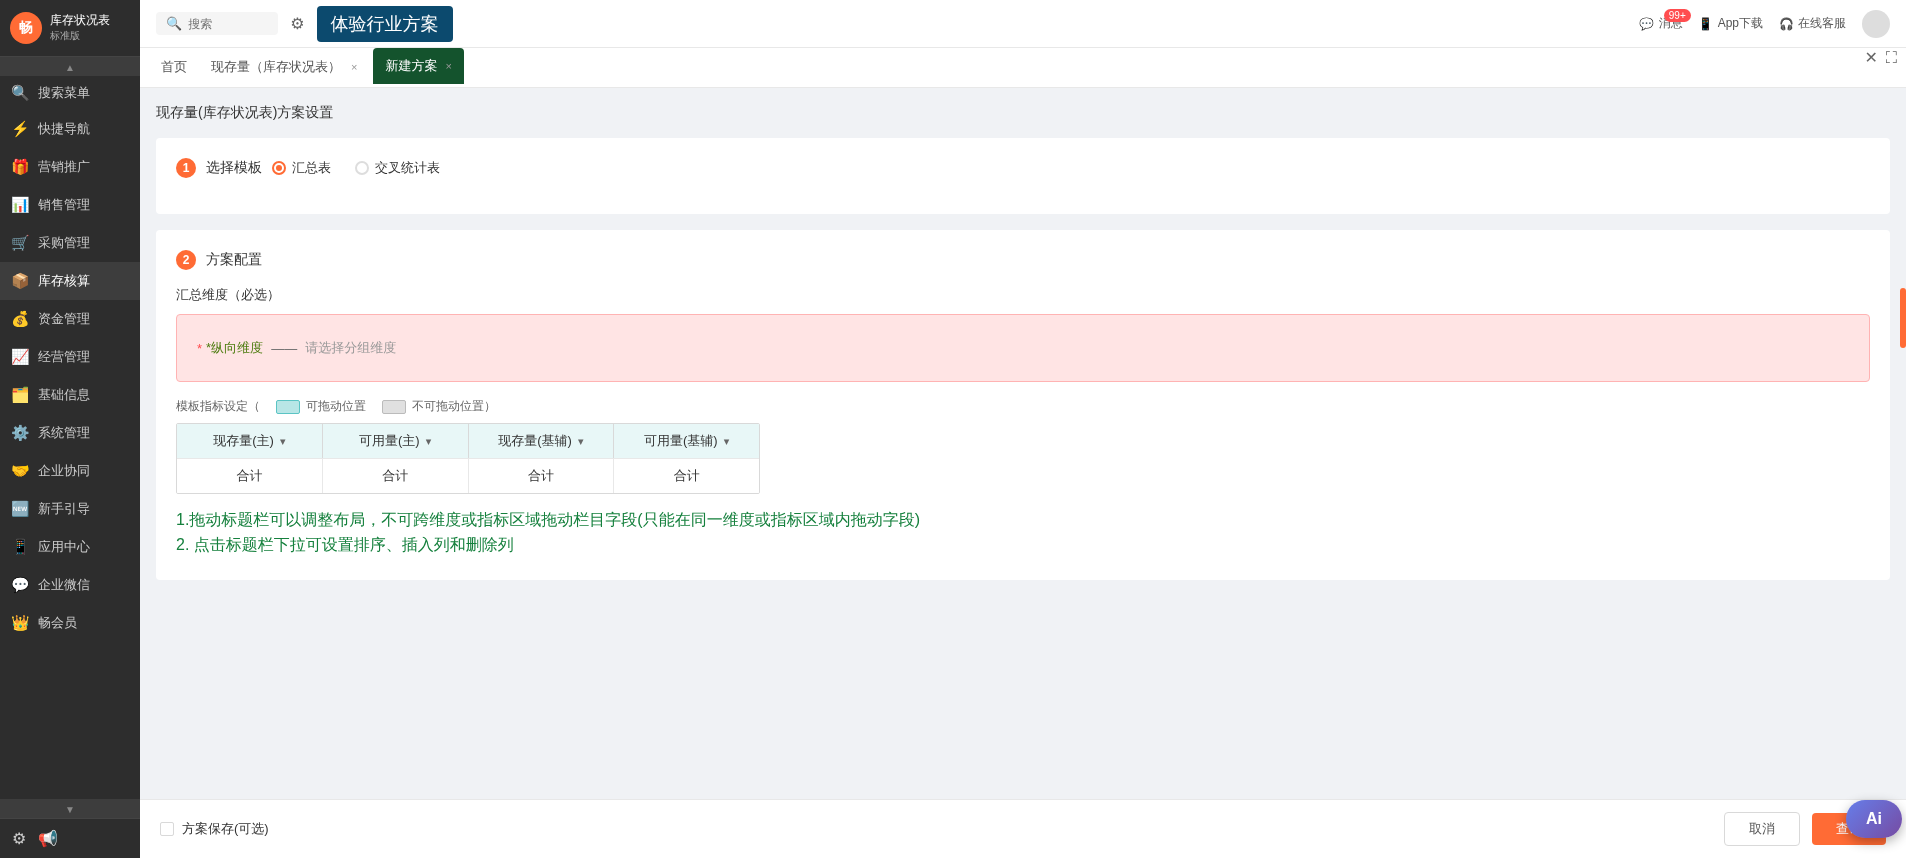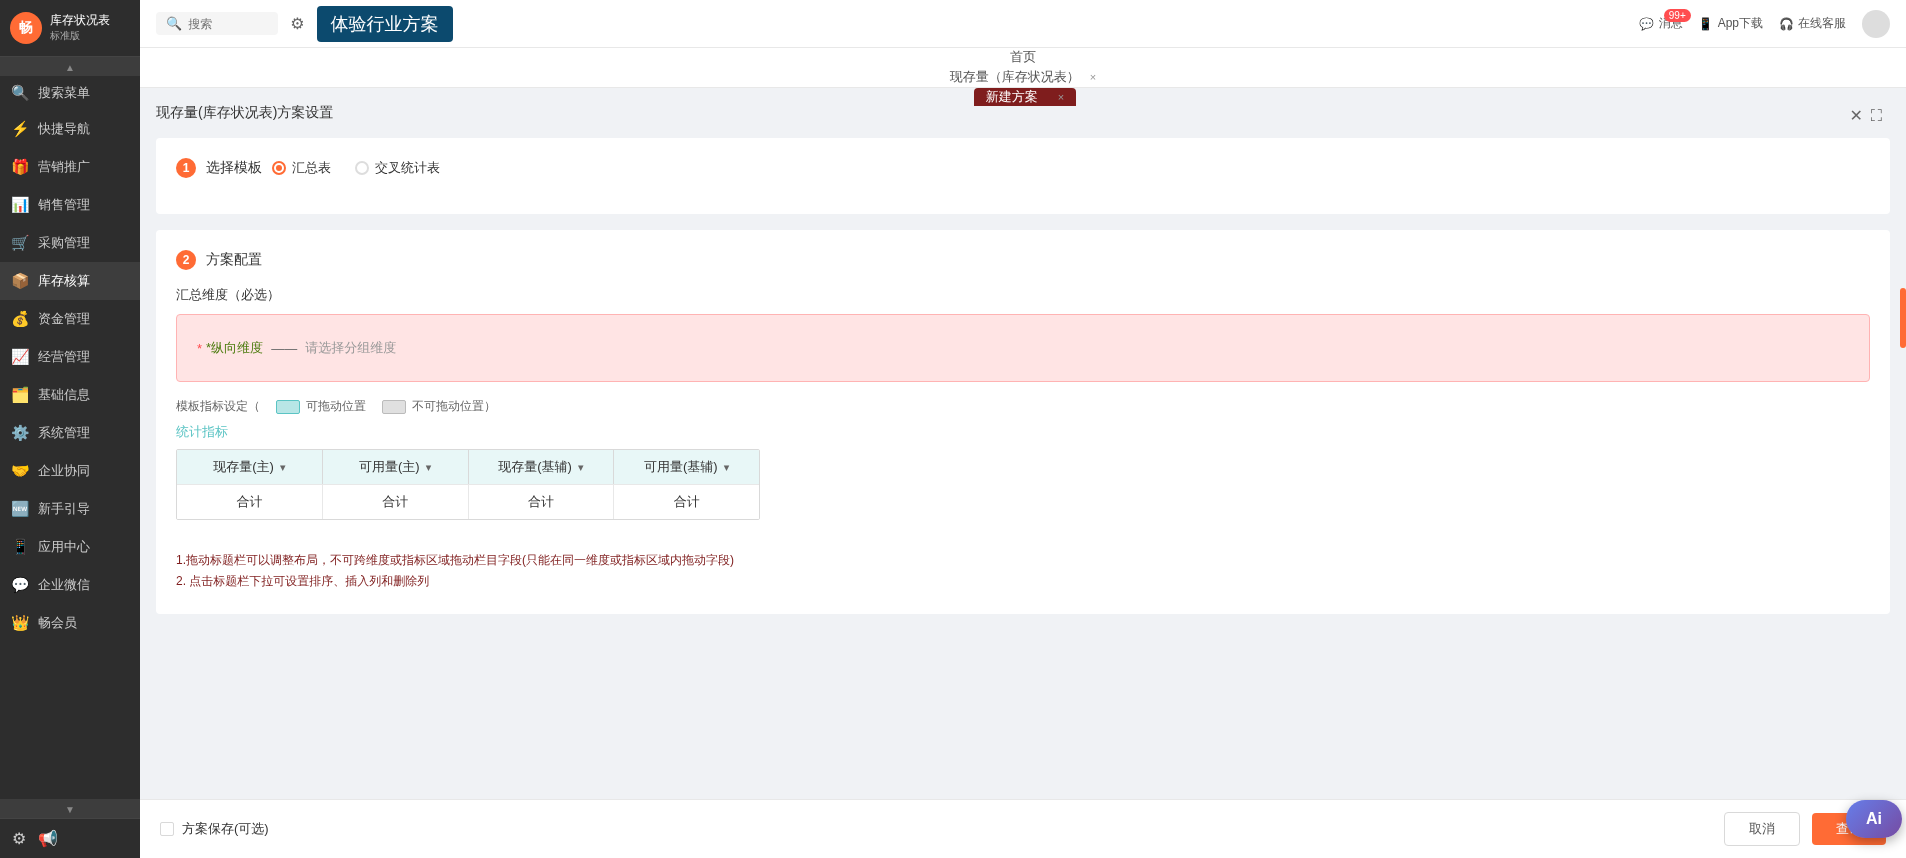--- a/index.html
+++ b/index.html
@@ -145,57 +145,56 @@
     .topbar-avatar {
       width: 28px;
       height: 28px;
       background: #ddd;
       border-radius: 50%;
     }
 
     
     .tabs {
       display: flex;
-      align-items: center;
+      align-items: flex-start;
       background: #fff;
       border-bottom: 1px solid #e8e8e8;
-      padding: 0 24px;
+      padding: 0 9px;
       height: 40px;
       flex-shrink: 0;
-      flex-direction: column;
     }
     .tab {
       display: flex;
       align-items: center;
       padding: 0 12px;
       height: 40px;
       cursor: pointer;
       font-size: 13px;
       color: #555;
       border-bottom: 2px solid transparent;
       gap: 6px;
     }
     .tab-home { color: #555; }
     .tab-close {
       font-size: 11px;
       color: #999;
       cursor: pointer;
       margin-left: 4px;
     }
     .tab-new {
-      background: #7f1d1d;
+      background: #14532d;
       color: white;
       border-radius: 4px 4px 0 0;
       padding: 0 12px;
-      height: 24px;
-      display: flex;
-      align-items: center;
-      font-size: 13px;
-      cursor: pointer;
-      gap: 16px;
+      height: 36px;
+      display: flex;
+      align-items: center;
+      font-size: 13px;
+      cursor: pointer;
+      gap: 4px;
       margin-left: 4px;
     }
 
     
     .content {
       flex: 1;
       overflow-y: auto;
       padding: 16px;
       position: relative;
     }
@@ -329,21 +328,21 @@
       flex: 1;
       padding: 8px 12px;
       text-align: center;
       font-size: 13px;
       color: #333;
       border-right: 1px solid #e8e8e8;
     }
     .stat-table-cell:last-child { border-right: none; }
 
     
-    .tips-section { margin-top: 32px; color: #7f1d1d; font-size: 12px; }
+    .tips-section { margin-top: 16px; color: #15803d; font-size: 16px; }
     .tips-section .tip-item { margin-bottom: 4px; }
 
     
     .bottom-bar {
       background: #fff;
       border-top: 1px solid #e8e8e8;
       padding: 12px 20px;
       display: flex;
       align-items: center;
       justify-content: space-between;
@@ -589,21 +588,20 @@
         <div class="indicator-item">
           <div class="indicator-box draggable"></div>
           <span>可拖动位置</span>
         </div>
         <div class="indicator-item">
           <div class="indicator-box non-draggable"></div>
           <span>不可拖动位置）</span>
         </div>
       </div>
 
-      <div class="stat-section-title">统计指标</div>
       <div class="stat-table">
         <div class="stat-table-header">
           <div class="stat-table-header-cell">
             <span>现存量(主)</span>
             <span class="stat-chevron">▾</span>
           </div>
           <div class="stat-table-header-cell">
             <span>可用量(主)</span>
             <span class="stat-chevron">▾</span>
           </div>

